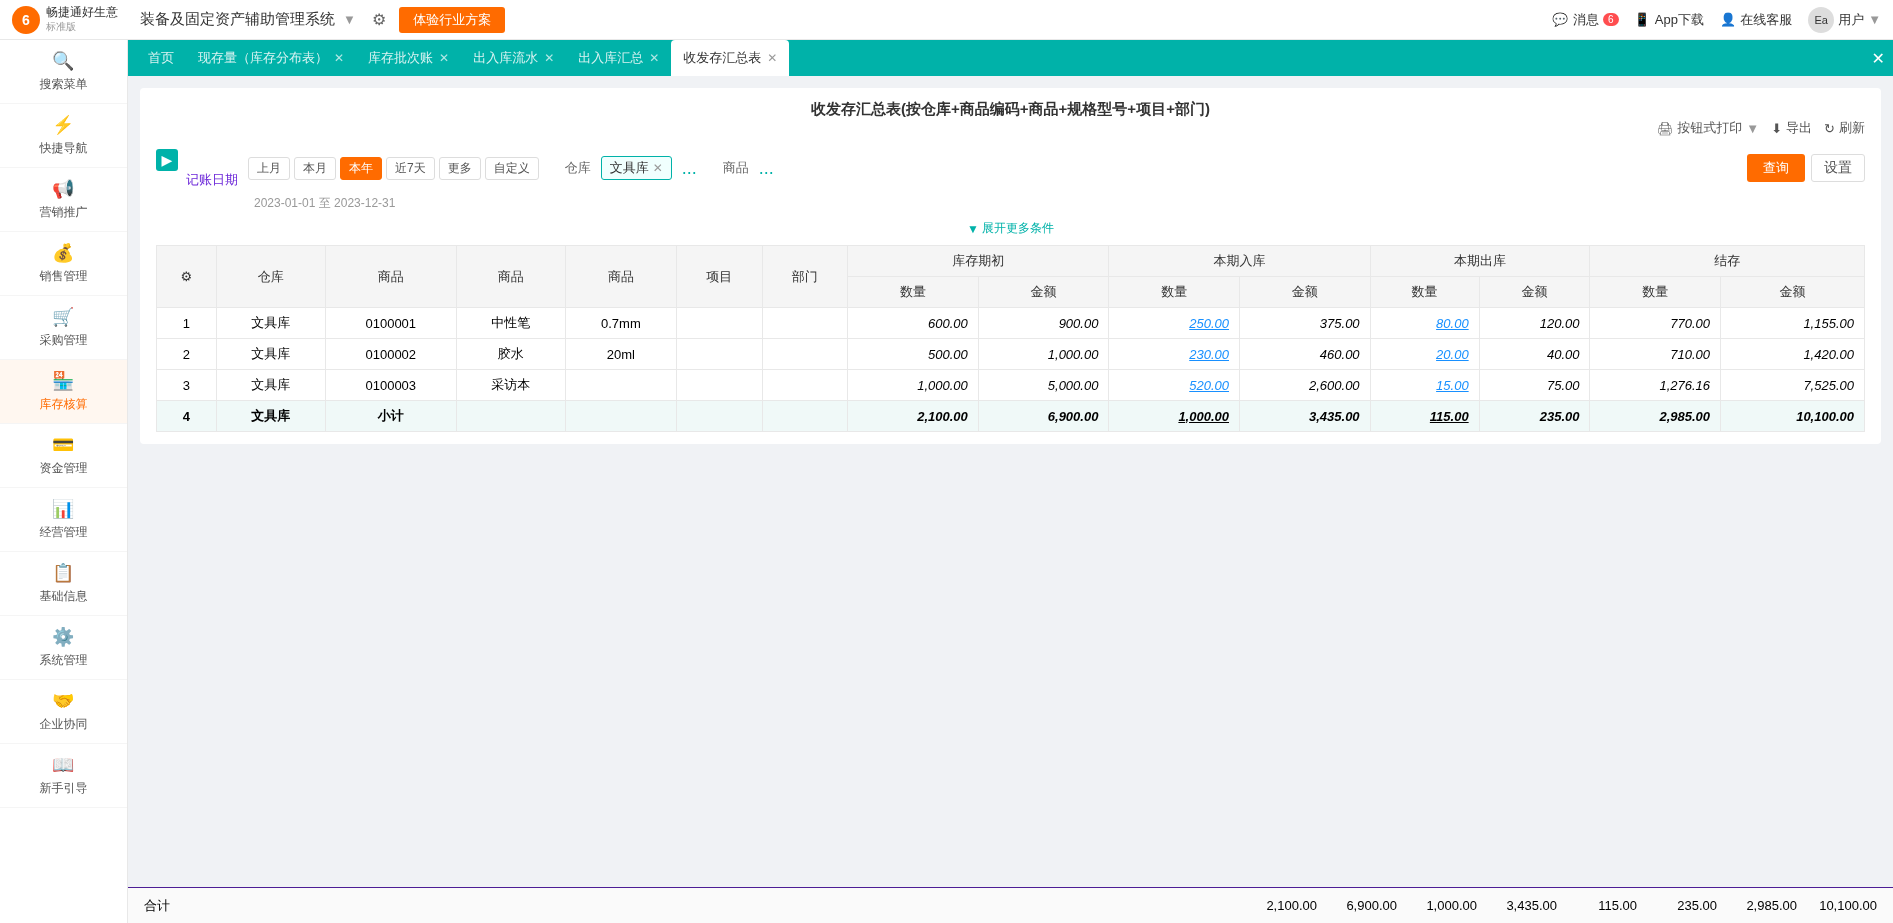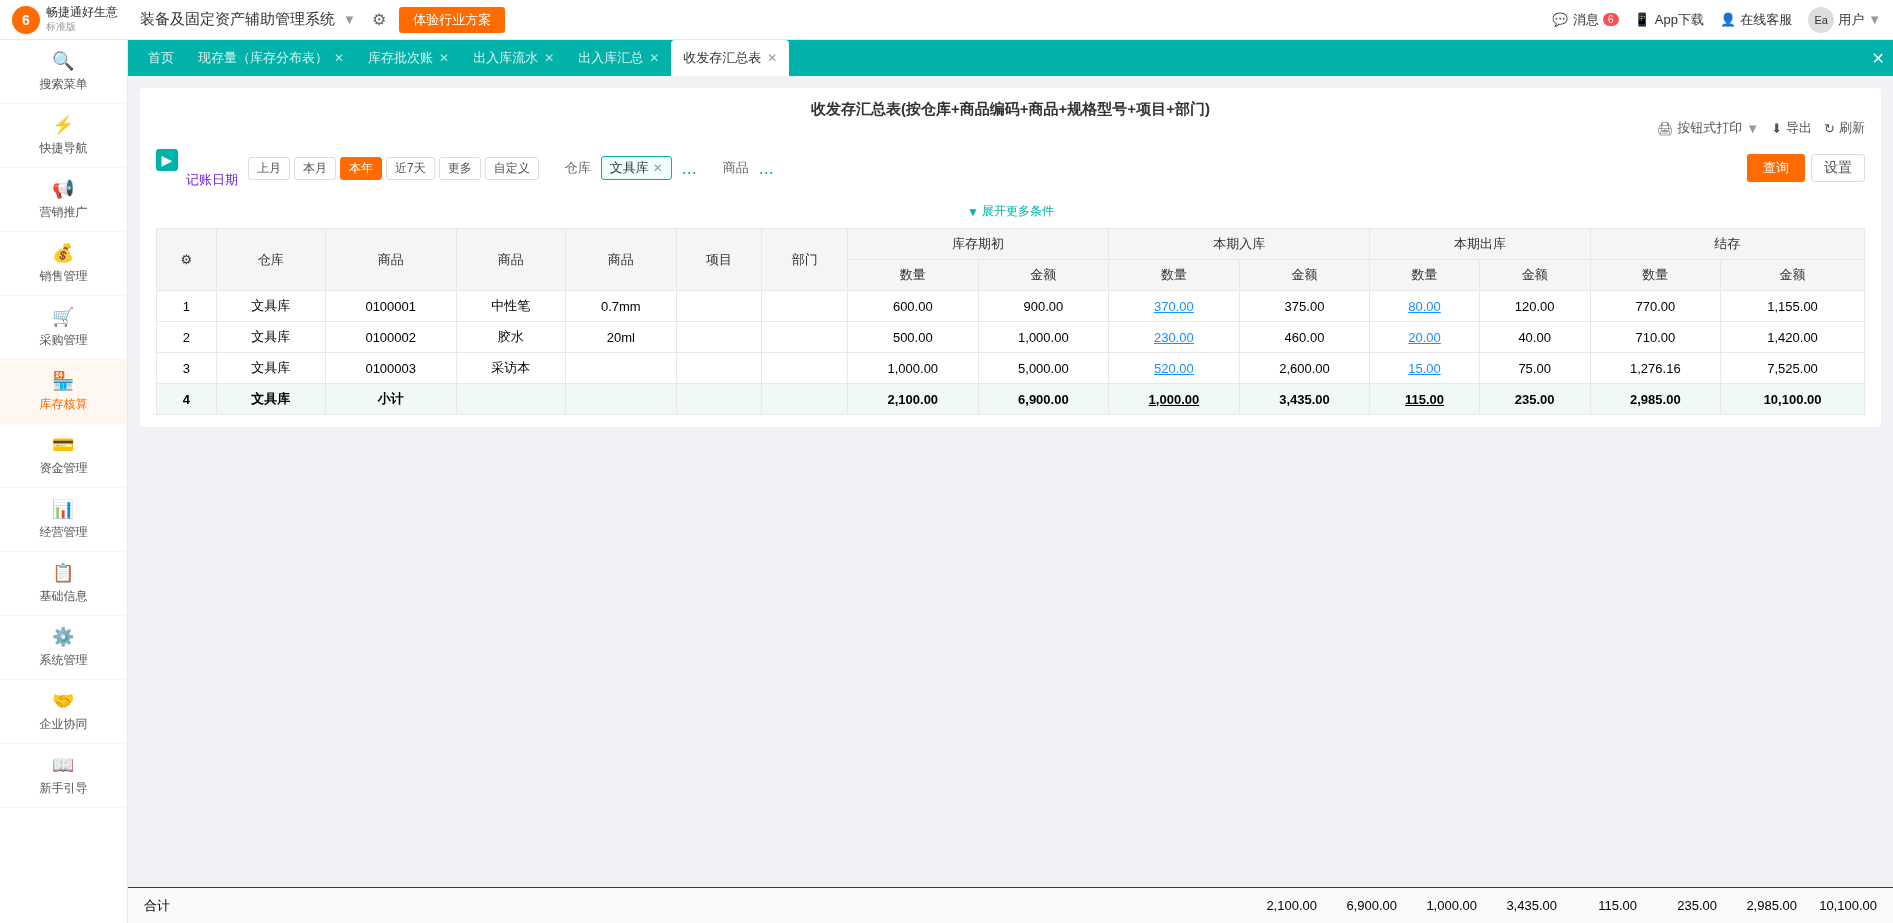--- a/index.html
+++ b/index.html
@@ -84,21 +84,21 @@
     .settings-btn { background: #fff; color: #555; border: 1px solid #ddd; padding: 4px 12px; border-radius: 3px; cursor: pointer; font-size: 14px; }
     .expand-btn { color: #00b2a9; cursor: pointer; font-size: 12px; display: flex; align-items: center; gap: 3px; }
 
     
     .data-table { width: 100%; border-collapse: collapse; font-size: 13px; }
     .data-table th, .data-table td { border: 1px solid #e8e8e8; padding: 6px 10px; text-align: center; }
     .data-table th { background: #f5f5f5; color: #333; font-weight: normal; }
     .data-table thead tr:first-child th { background: #f5f5f5; }
     .data-table tbody tr.subtotal { background: #f0f9f8; font-weight: bold; }
     .data-table .link-val { color: #1890ff; text-decoration: underline; cursor: pointer; }
-    .data-table .num { text-align: center; }
+    .data-table .num { text-align: right; font-style: italic; }
 
     
     .total-bar {
       position: fixed; bottom: 0; left: 128px; right: 0; height: 36px;
       background: #fafafa; border-top: 1px solid #4c1d95;
       display: flex; align-items: center; padding: 0 16px; font-size: 13px;
     }
     .action-btn { display: flex; align-items: center; gap: 4px; color: #555; cursor: pointer; font-size: 13px; }
 
     .filter-row { display: flex; align-items: flex-start; gap: 8px; }
@@ -270,20 +270,23 @@
                 <span class="tag-close">✕</span>
               </div>
               <span class="more-dots">...</span>
               <span style="color:#666; margin-left:16px;">商品</span>
               <span class="more-dots">...</span>
               <div style="margin-left:auto; display:flex; gap:6px;">
                 <button class="query-btn">查询</button>
                 <button class="settings-btn">设置</button>
               </div>
             </div>
+            <div class="filter-line2">
+              <span style="font-size:12px;color:#999; margin-left:68px;">2023-01-01 至 2023-12-31</span>
+            </div>
           </div>
         </div>
 
         <div style="display:flex; justify-content:center; margin: 8px 0;">
           <span class="expand-btn">
             <span>▼</span>
             <span>展开更多条件</span>
           </span>
         </div>
 
@@ -320,21 +323,21 @@
             <tr>
               <td>1</td>
               <td>文具库</td>
               <td>0100001</td>
               <td>中性笔</td>
               <td>0.7mm</td>
               <td></td>
               <td></td>
               <td class="num">600.00</td>
               <td class="num">900.00</td>
-              <td class="num"><span class="link-val">370.00</span></td>
+              <td class="num"><span class="link-val">250.00</span></td>
               <td class="num">375.00</td>
               <td class="num"><span class="link-val">80.00</span></td>
               <td class="num">120.00</td>
               <td class="num">770.00</td>
               <td class="num">1,155.00</td>
             </tr>
 
             <tr>
               <td>2</td>
               <td>文具库</td>

